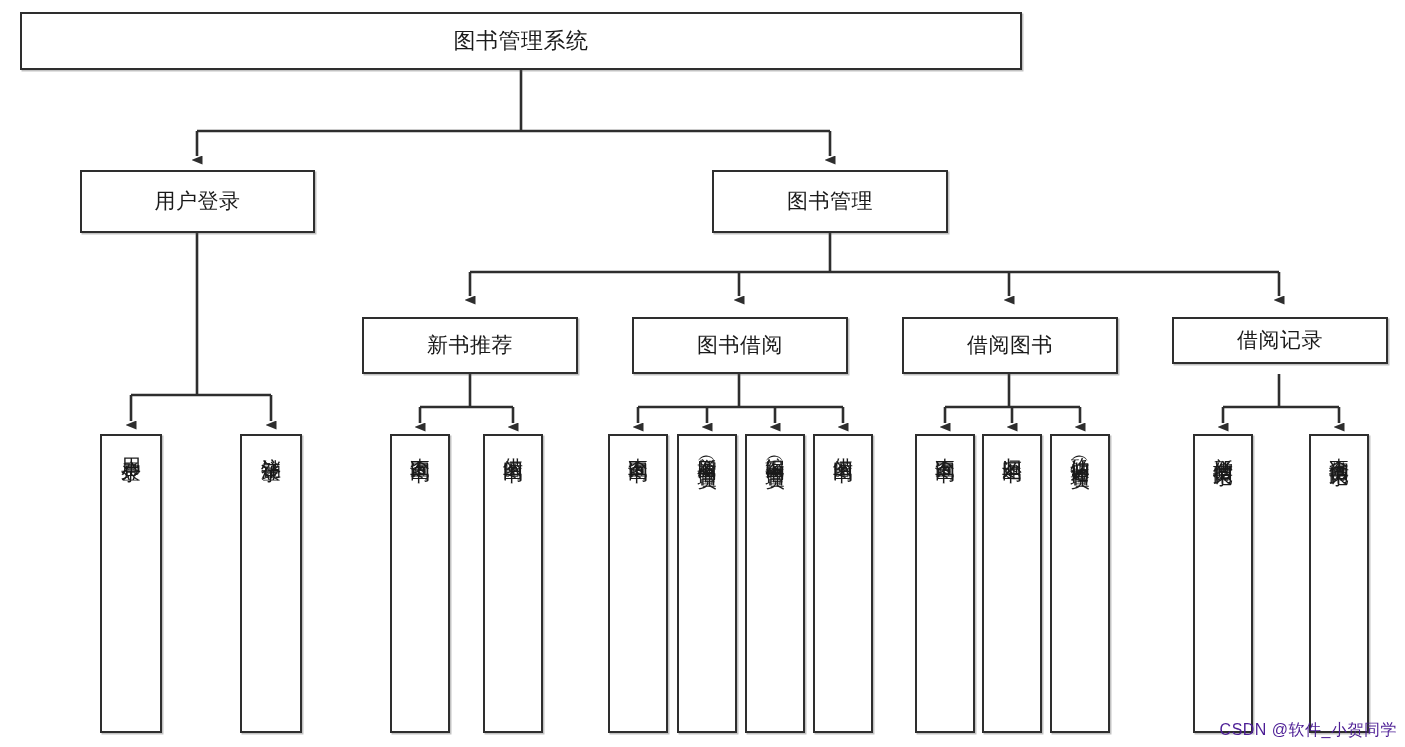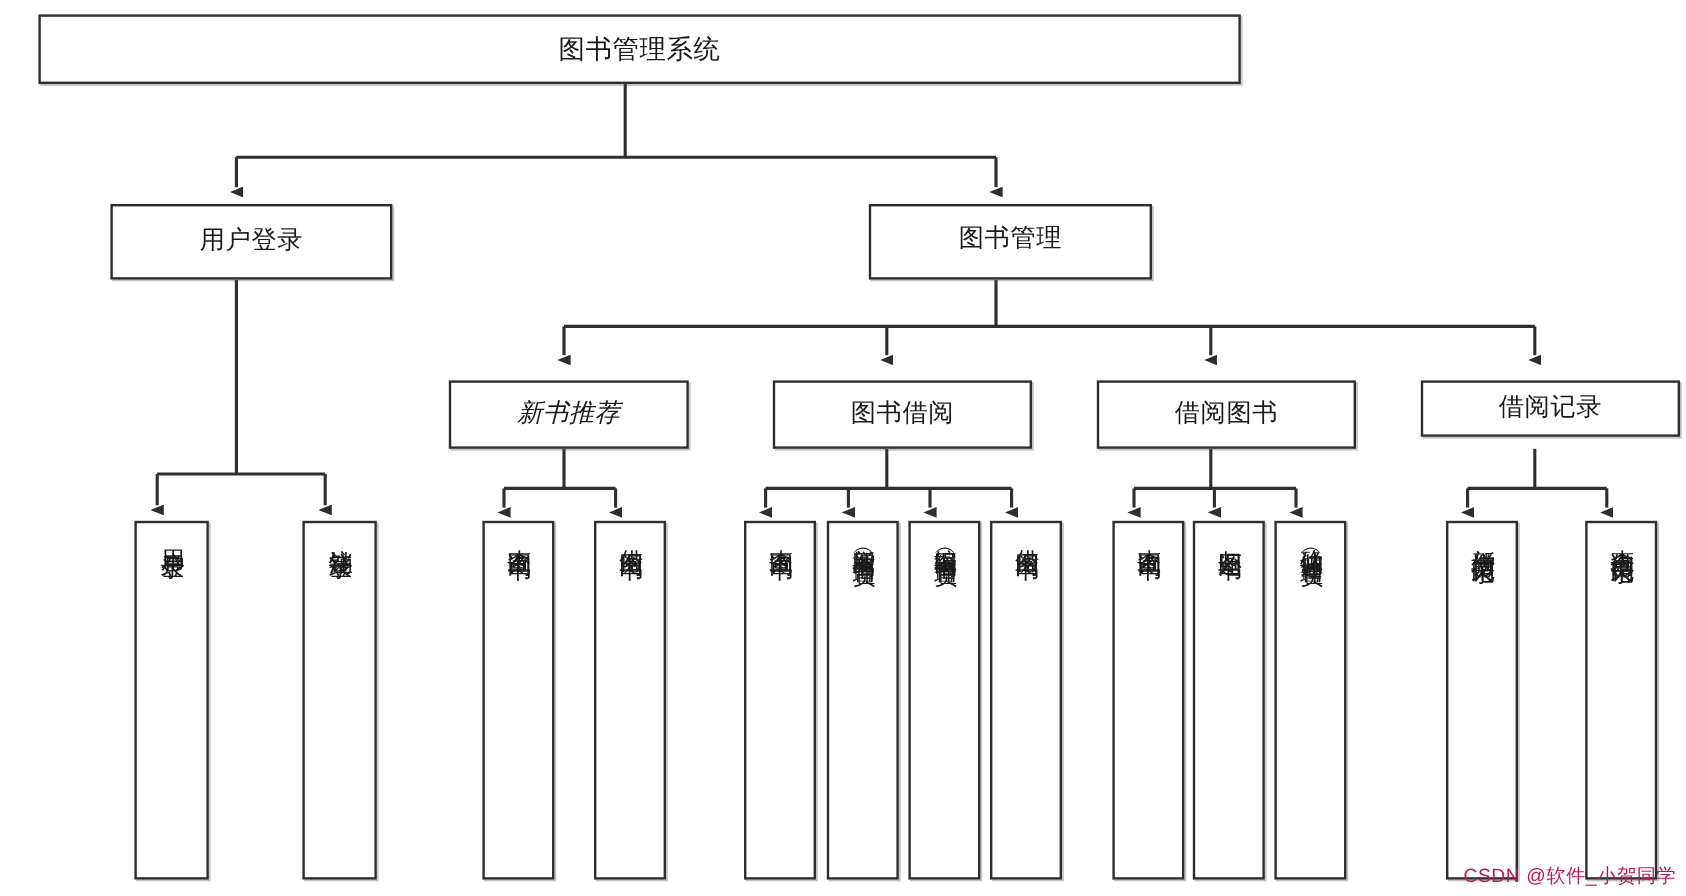--- a/index.html
+++ b/index.html
@@ -28,21 +28,20 @@
     position: absolute;
     box-sizing: border-box;
     border: 2px solid #2e2e2e;
     background: #ffffff;
     box-shadow: 1.5px 1.5px 0 0 rgba(80,80,80,0.35);
     display: flex;
     align-items: center;
     justify-content: center;
     color: #1a1a1a;
     z-index: 2;
-    margin-left: 12px;
   }
   .node .txt {
     display: block;
     text-align: center;
     line-height: 1.18;
   }
   .node.horiz .txt {
     font-size: 21px;
     letter-spacing: 0.5px;
     white-space: nowrap;
@@ -63,21 +62,21 @@
     margin: 0 auto;
   }
   .node.vert.tall .txt {
     font-size: 19px;
   }
   #watermark {
     position: absolute;
     right: 8px;
     bottom: 6px;
     font-size: 16px;
-    color: #be185d;
+    color: #4c1d95;
     letter-spacing: 0.5px;
     z-index: 3;
     white-space: nowrap;
     font-family: "Liberation Sans", "DejaVu Sans", sans-serif;
   }
 </style>
 </head>
 <body>
 
 <div id="canvas">
@@ -133,25 +132,25 @@
     </g>
   </svg>
 
   <div class="node horiz root" style="left:20px; top:12px; width:1002px; height:58px;">
     <span class="txt">图书管理系统</span>
   </div>
 
   <div class="node horiz" style="left:80px; top:170px; width:235px; height:63px;">
     <span class="txt">用户登录</span>
   </div>
-  <div class="node horiz" style="left:712px; top:170px; width:236px; height:63px;font-family:Liberation Mono, monospace;">
+  <div class="node horiz" style="left:712px; top:170px; width:236px; height:63px;">
     <span class="txt">图书管理</span>
   </div>
 
-  <div class="node horiz" style="left:362px; top:317px; width:200px; height:57px;font-style:italic;">
+  <div class="node horiz" style="left:362px; top:317px; width:216px; height:57px;">
     <span class="txt">新书推荐</span>
   </div>
   <div class="node horiz" style="left:632px; top:317px; width:216px; height:57px;align-items:center;">
     <span class="txt">图书借阅</span>
   </div>
   <div class="node horiz" style="left:902px; top:317px; width:216px; height:57px;">
     <span class="txt">借阅图书</span>
   </div>
   <div class="node horiz" style="left:1172px; top:317px; width:216px; height:47px;">
     <span class="txt">借阅记录</span>

